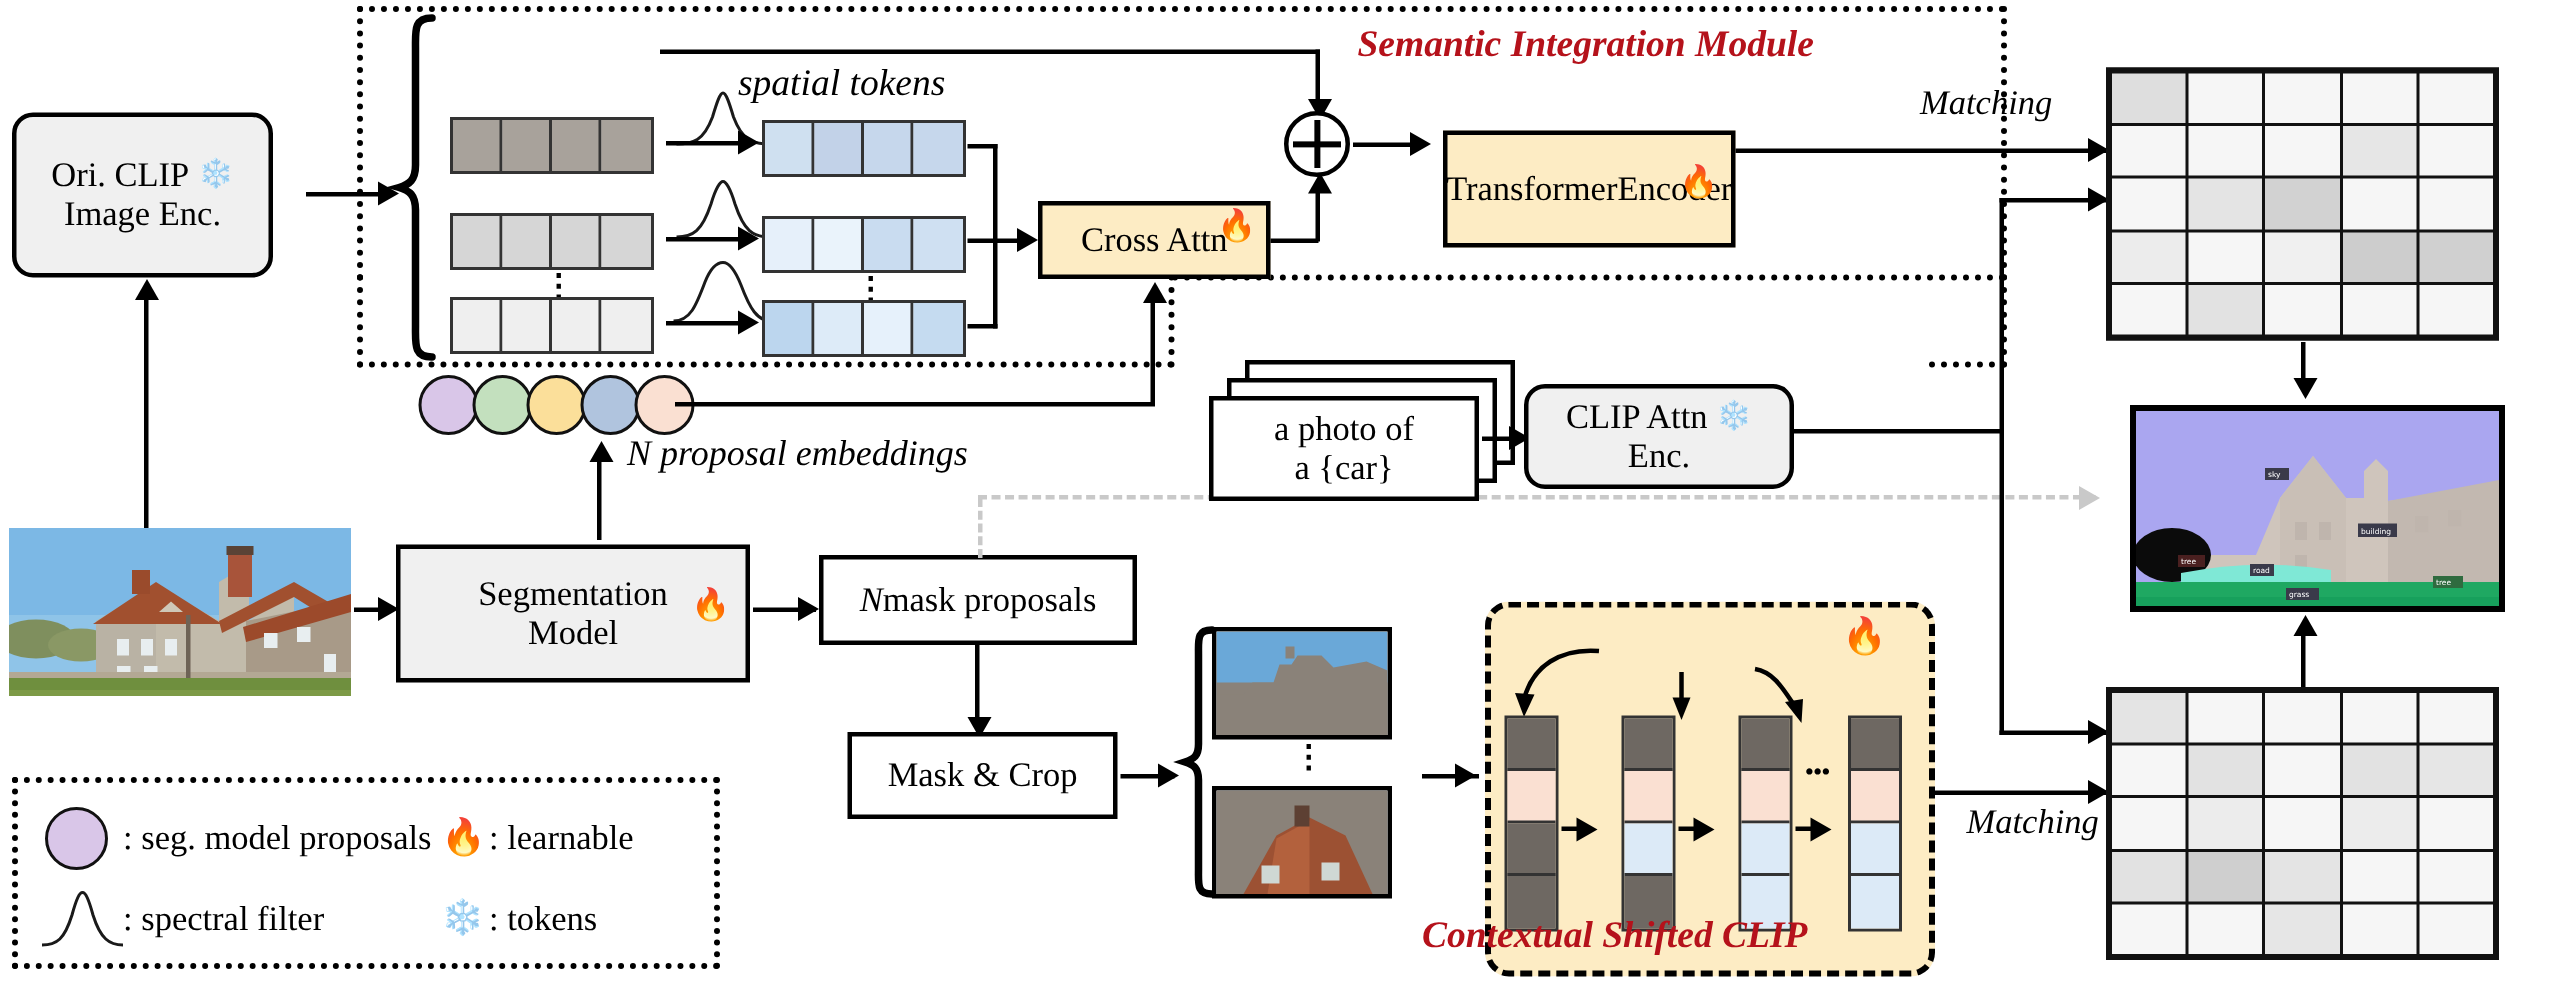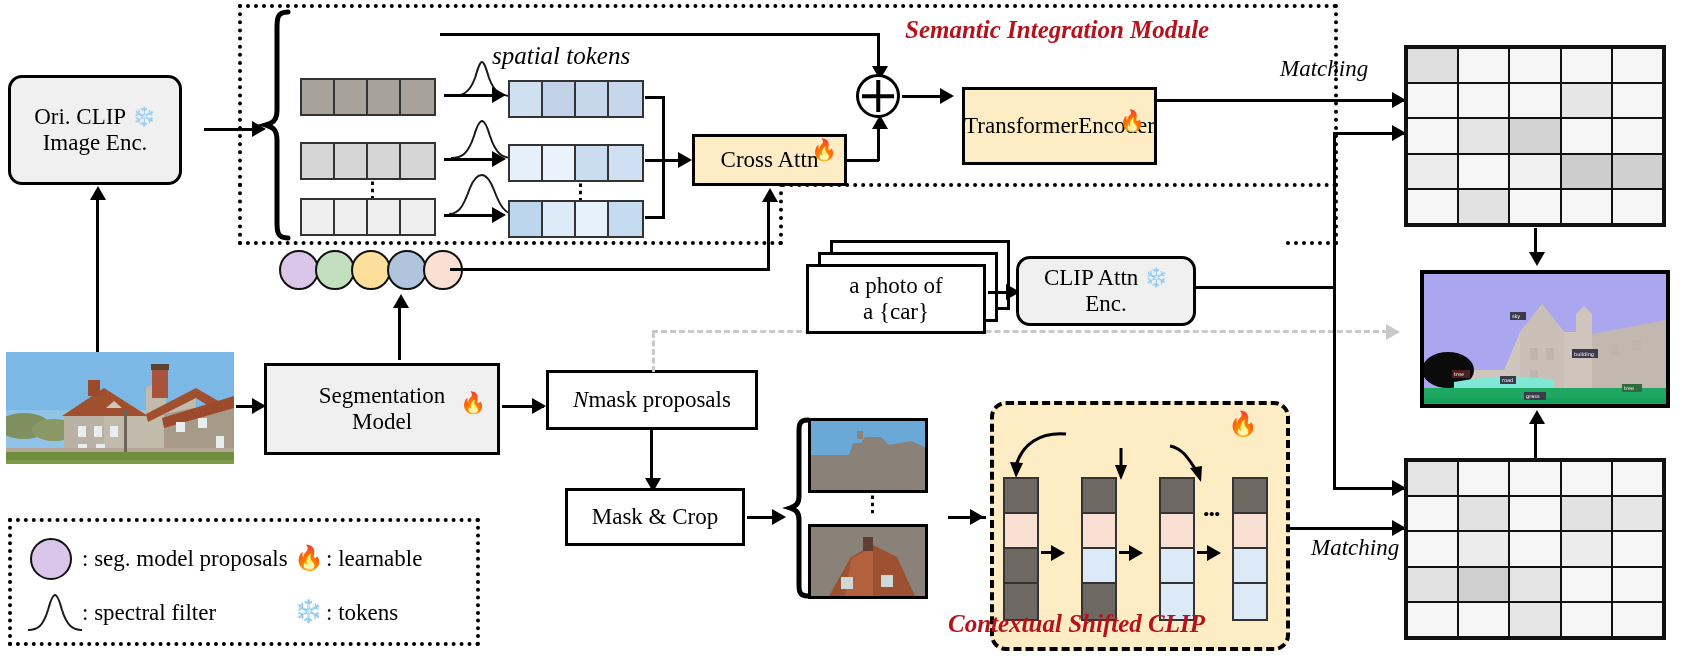--- a/index.html
+++ b/index.html
@@ -266,20 +266,23 @@
     <div class="pcirc" style="background:#c3e0be; margin-left:-4px;"></div>
     <div class="pcirc" style="background:#fbdf9a; margin-left:-4px;"></div>
     <div class="pcirc" style="background:#b0c4de; margin-left:-4px;"></div>
     <div class="pcirc" style="background:#fae0d2; margin-left:-4px;"></div>
   </div>
 
   <div class="abs hline" style="left:450px; top:268px; width:320px;"></div>
   <div class="abs vline" style="left:767px; top:200px; height:70px;"></div>
   <div class="abs arrowU" style="left:761.5px; top:188px;"></div>
 
+  <div class="abs" style="left:418px; top:290px; font-size:24px;">
+    <span class="italic">N</span><span class="italic"> proposal embeddings</span>
+  </div>
 
   <div class="abs vline" style="left:398px; top:305px; height:55px;"></div>
   <div class="abs arrowU" style="left:392.5px; top:294px;"></div>
 
   <div class="abs box box-gray f22" style="left:264px; top:363px; width:236px; height:92px; flex-direction:column;">
     <div>Segmentation</div>
     <div>Model</div>
     <span class="emoji" style="position:absolute; right:10px; top:26px; font-size:21px;">🔥</span>
   </div>
 

